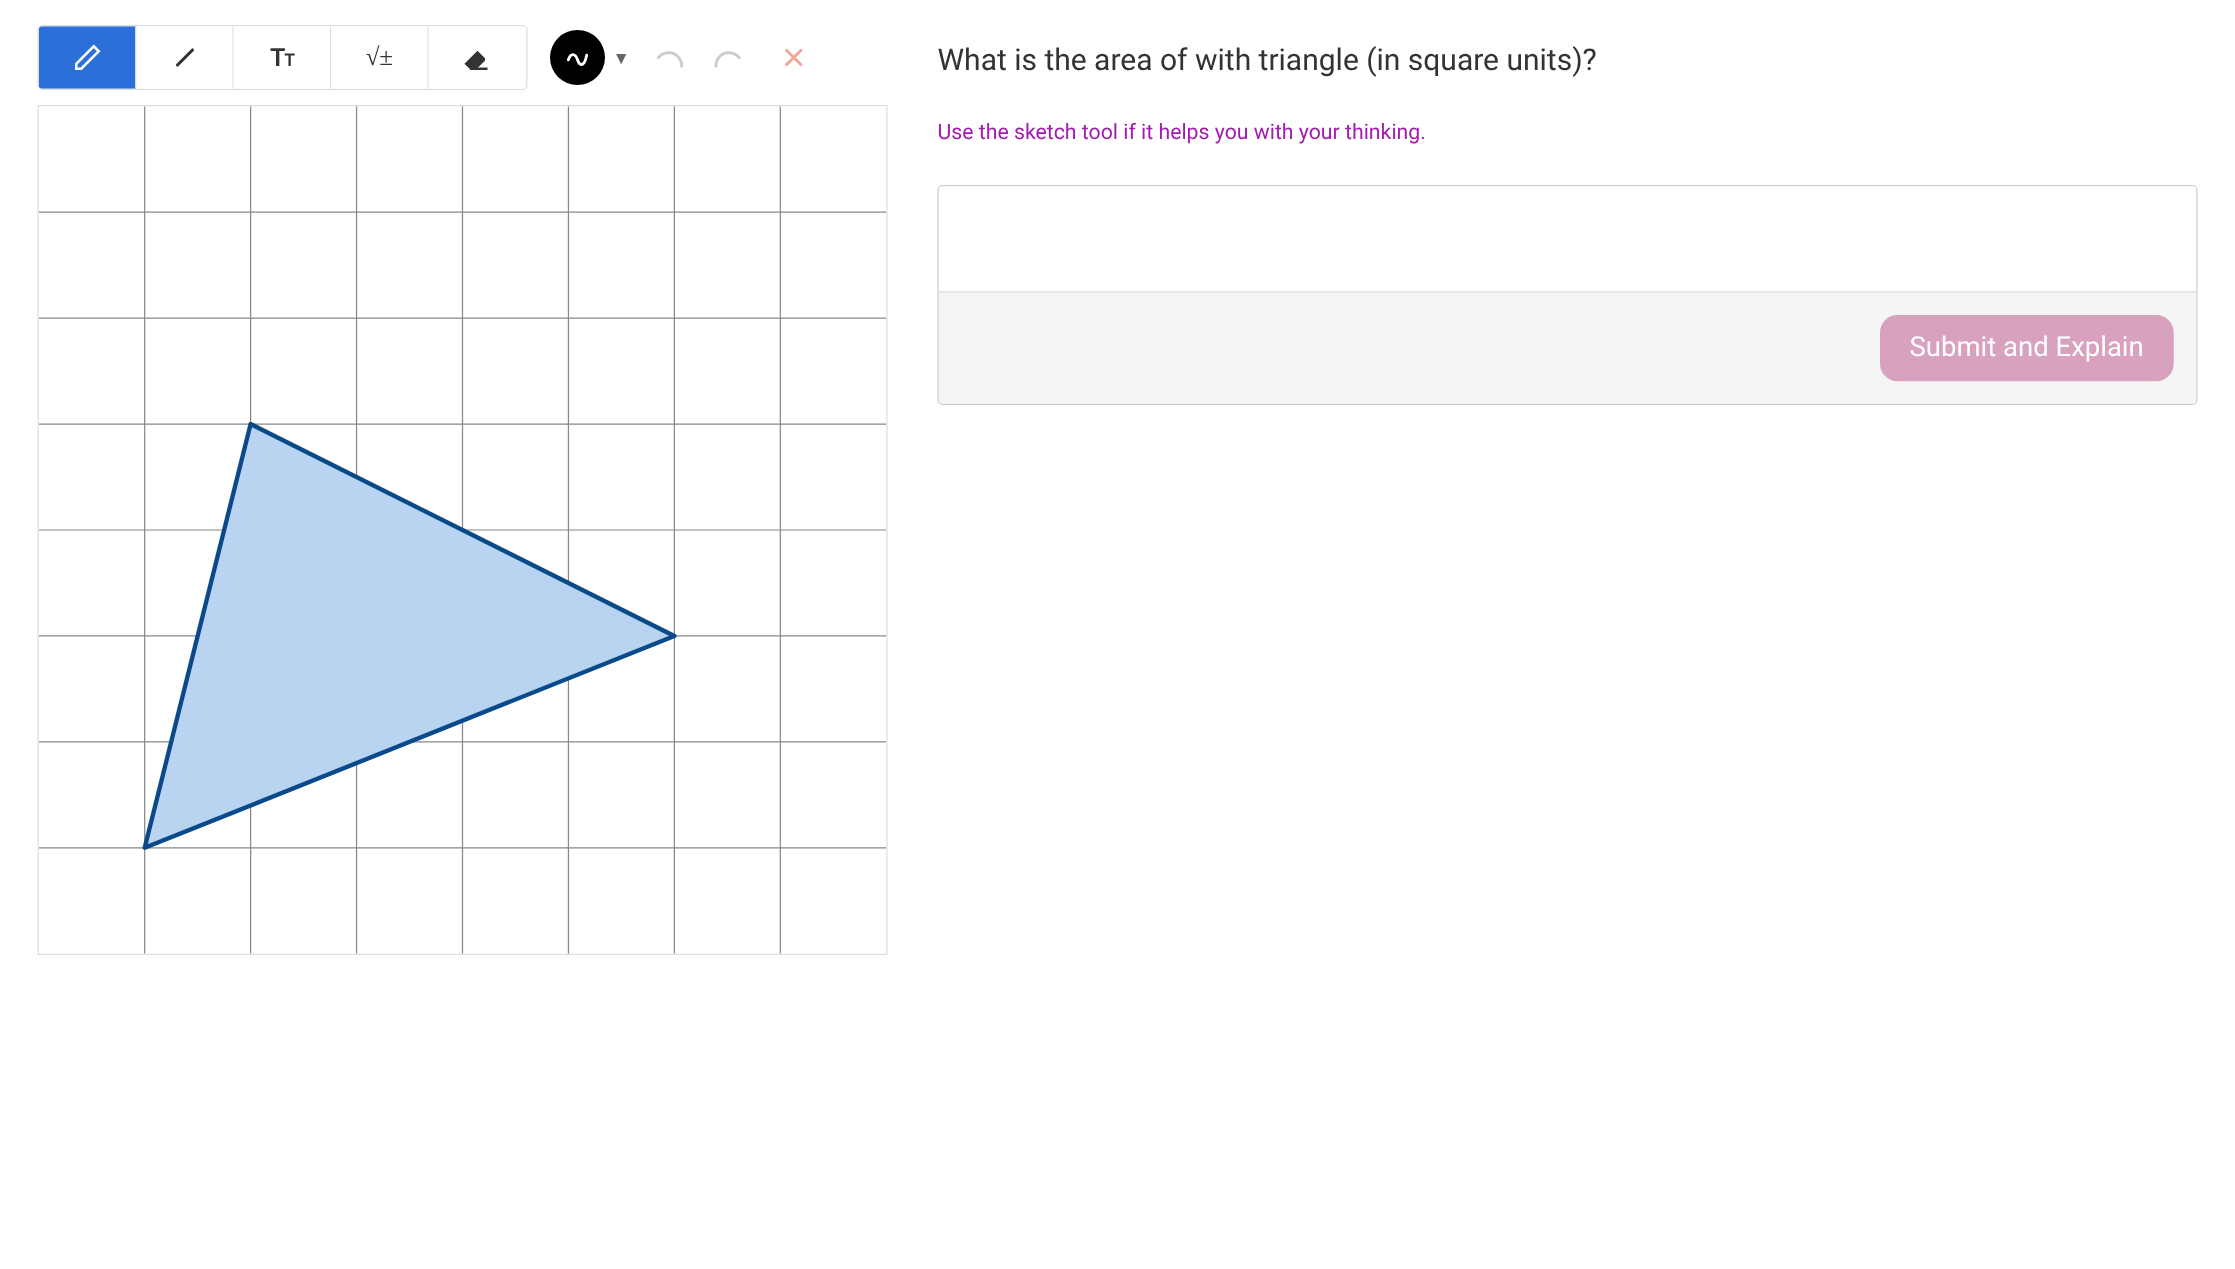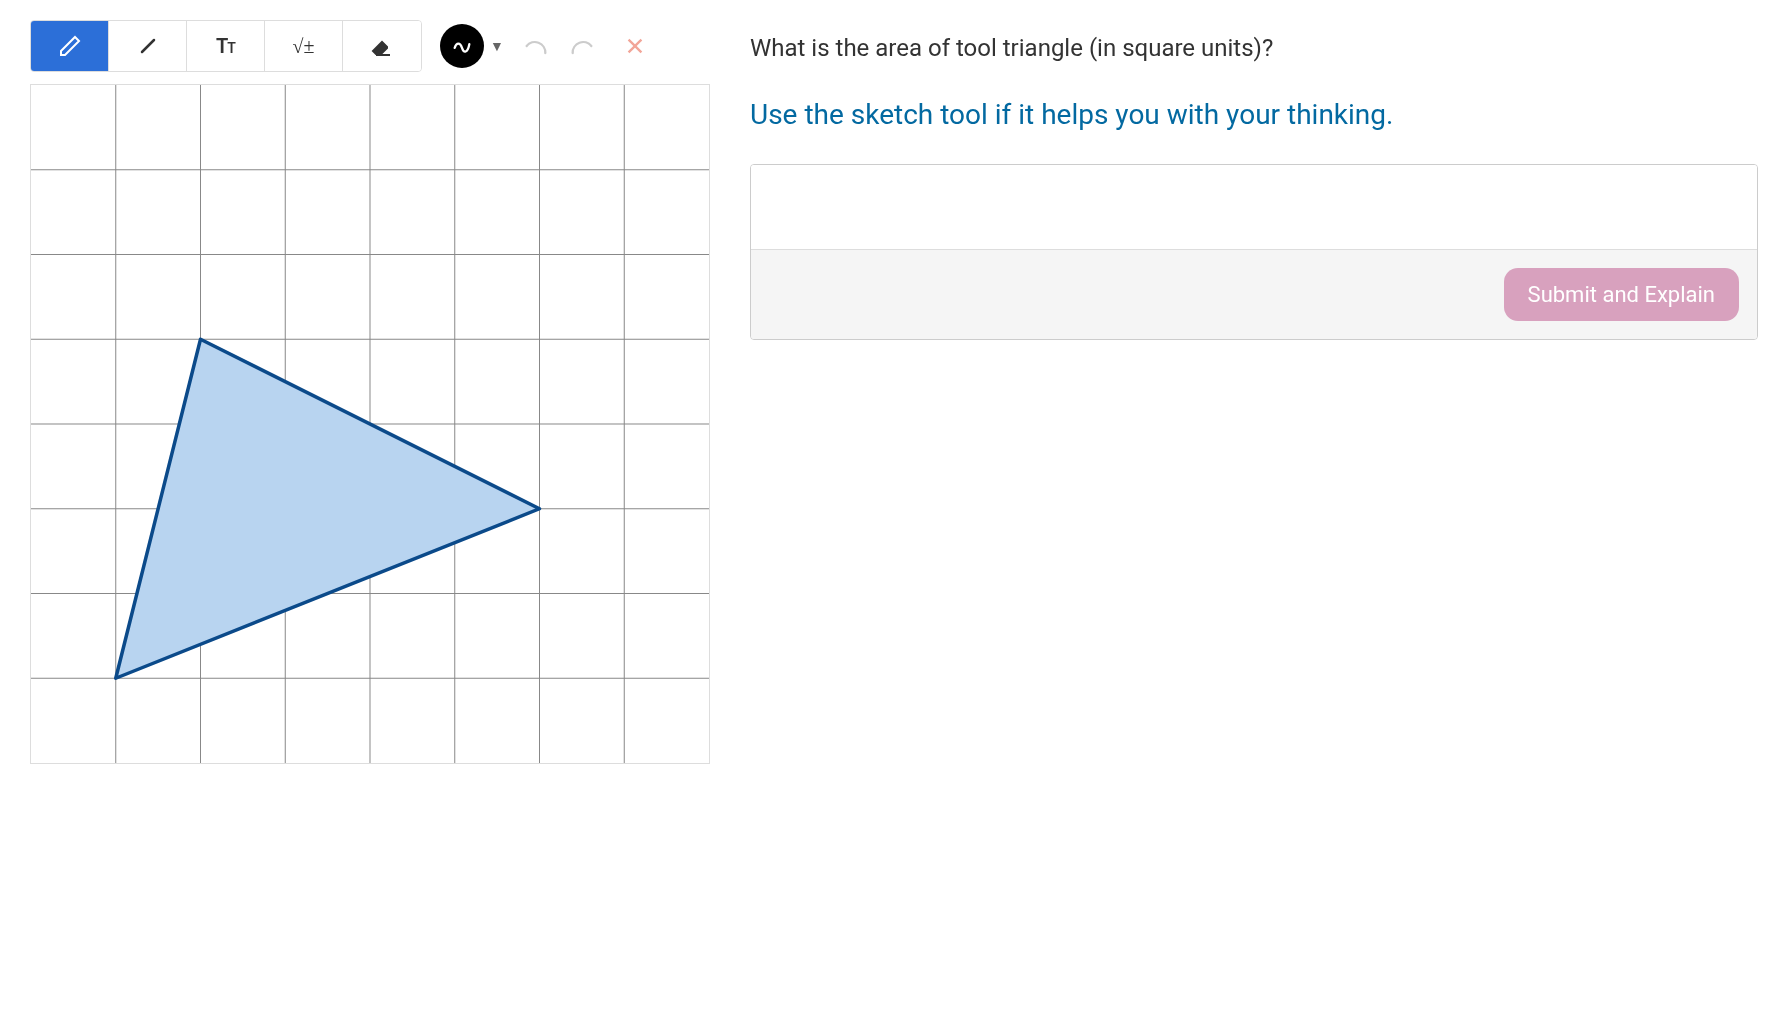--- a/index.html
+++ b/index.html
@@ -129,22 +129,22 @@
       height: 100%;
       display: block;
     }
     .question-text {
       font-size: 24px;
       color: #333;
       line-height: 1.5;
       margin-bottom: 28px;
     }
     .instruction-text {
-      font-size: 28px;
-      color: #0369a1;
+      font-size: 17px;
+      color: #a21caf;
       line-height: 1.5;
       margin-bottom: 28px;
     }
     .answer-area {
       border: 1px solid #ccc;
       border-radius: 4px;
       overflow: hidden;
     }
     .answer-input {
       width: 100%;
@@ -262,21 +262,21 @@
           <line x1="0" y1="425" x2="680" y2="425"></line>
           <line x1="0" y1="510" x2="680" y2="510"></line>
           <line x1="0" y1="595" x2="680" y2="595"></line>
         </g>
         <polygon id="triangle" fill="#b8d4f0" stroke="#0b4a8a" stroke-width="3.5" stroke-linejoin="round" points="85,595 170,255 510,425"></polygon>
       </svg>
     </div>
   </div>
 
   <div class="right-panel">
-    <p class="question-text">What is the area of tool triangle (in square units)?</p>
+    <p class="question-text">What is the area of with triangle (in square units)?</p>
     <p class="instruction-text">Use the sketch tool if it helps you with your thinking.</p>
     <div class="answer-area">
       <textarea class="answer-input" placeholder="" style=""></textarea>
       <div class="submit-bar">
         <button class="submit-btn">Submit and Explain</button>
       </div>
     </div>
   </div>
 </div>
 

